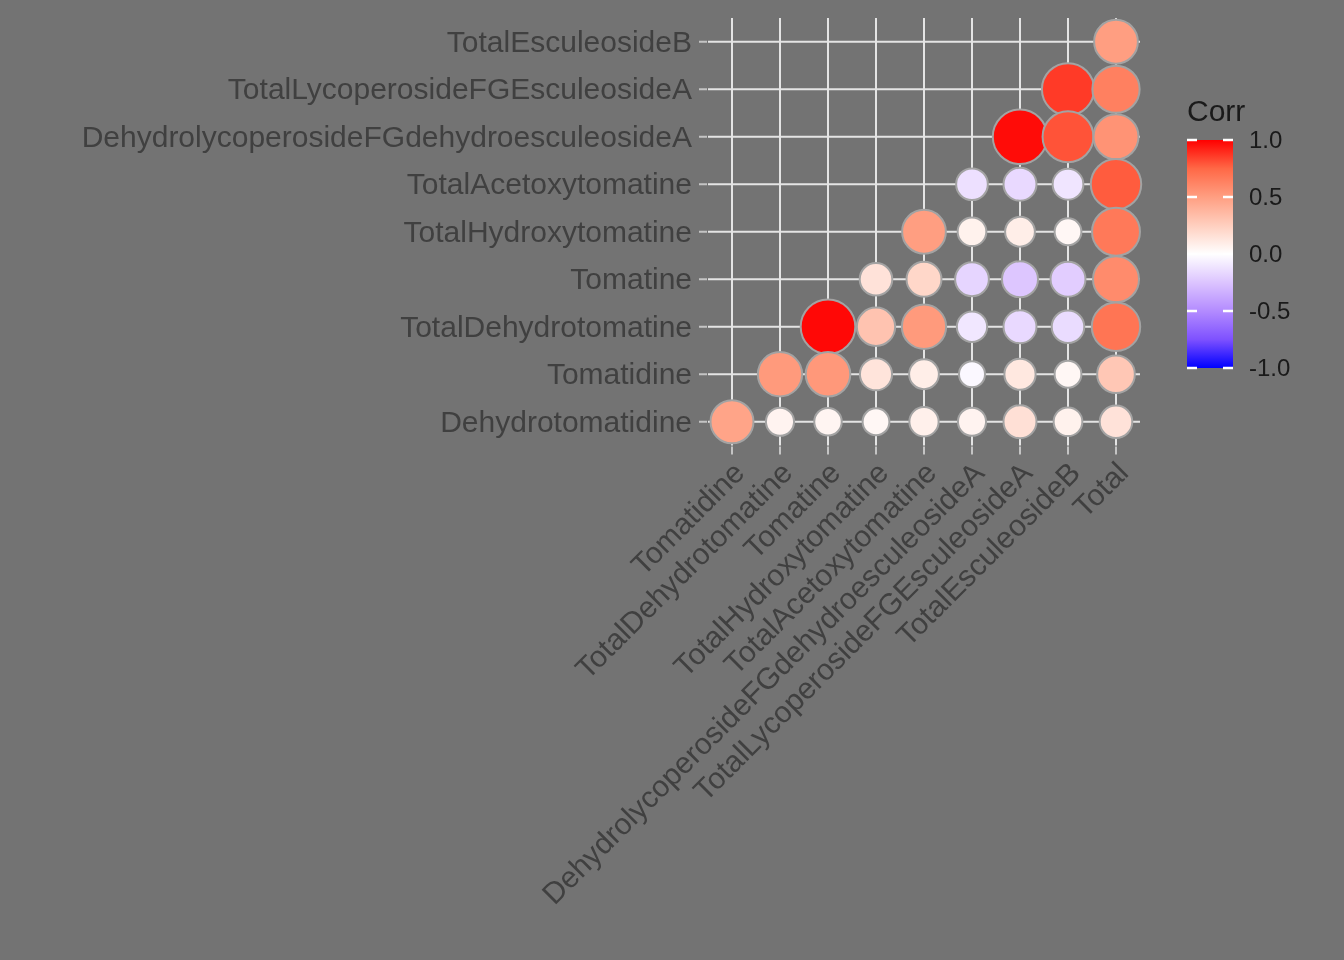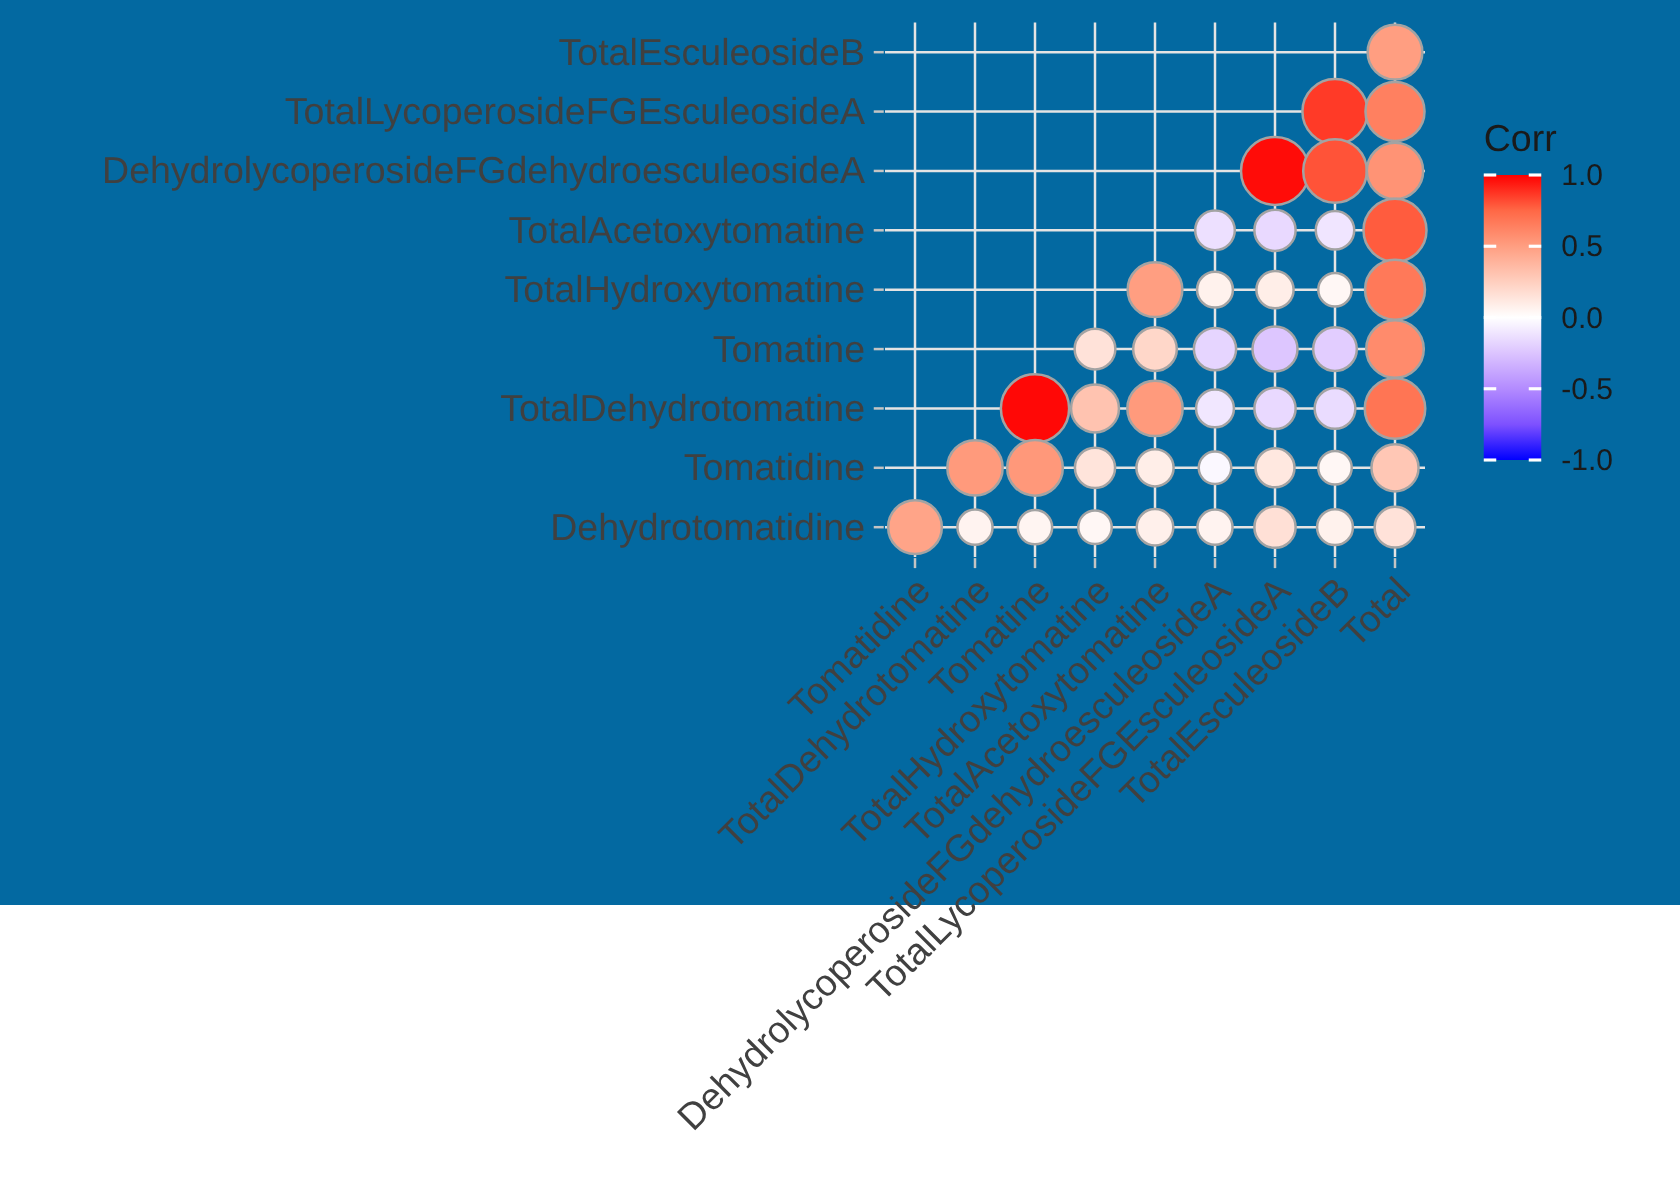--- a/index.html
+++ b/index.html
@@ -7,22 +7,22 @@
     padding: 0;
     background: #FFFFFF;
     width: 1344px;
     height: 960px;
     overflow: hidden;
     font-family: "Liberation Sans", "DejaVu Sans", sans-serif;
   }
   .figure-wrap {
     position: relative;
     width: 1344px;
-    height: 724px;
-    background: #0369a1;
+    height: 960px;
+    background: #737373;
   }
   svg text {
     font-family: "Liberation Sans", "DejaVu Sans", sans-serif;
   }
   .axis-label { font-size: 30px; fill: #404040; }
   .legend-title { font-size: 30px; fill: #1A1A1A; }
   .legend-label { font-size: 24px; fill: #1A1A1A; }
 </style>
 </head>
 <body>

